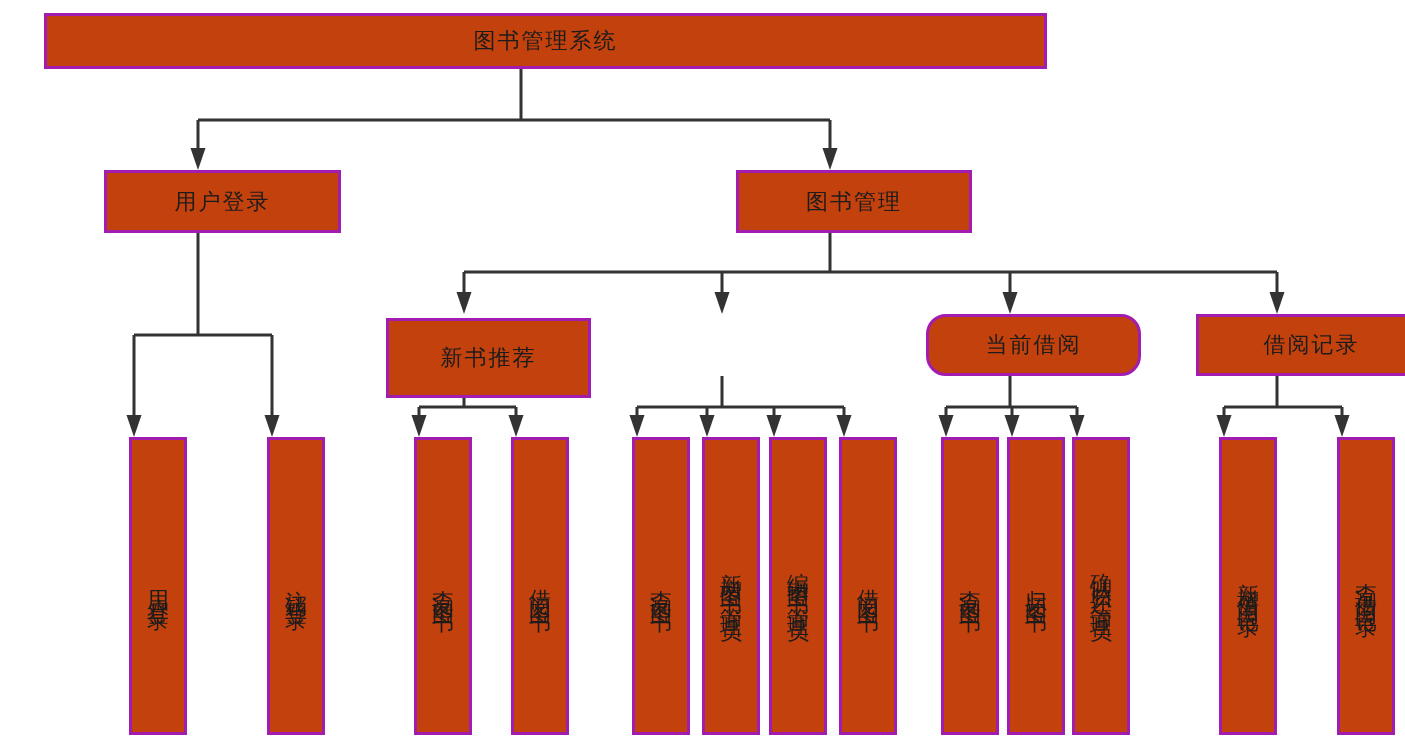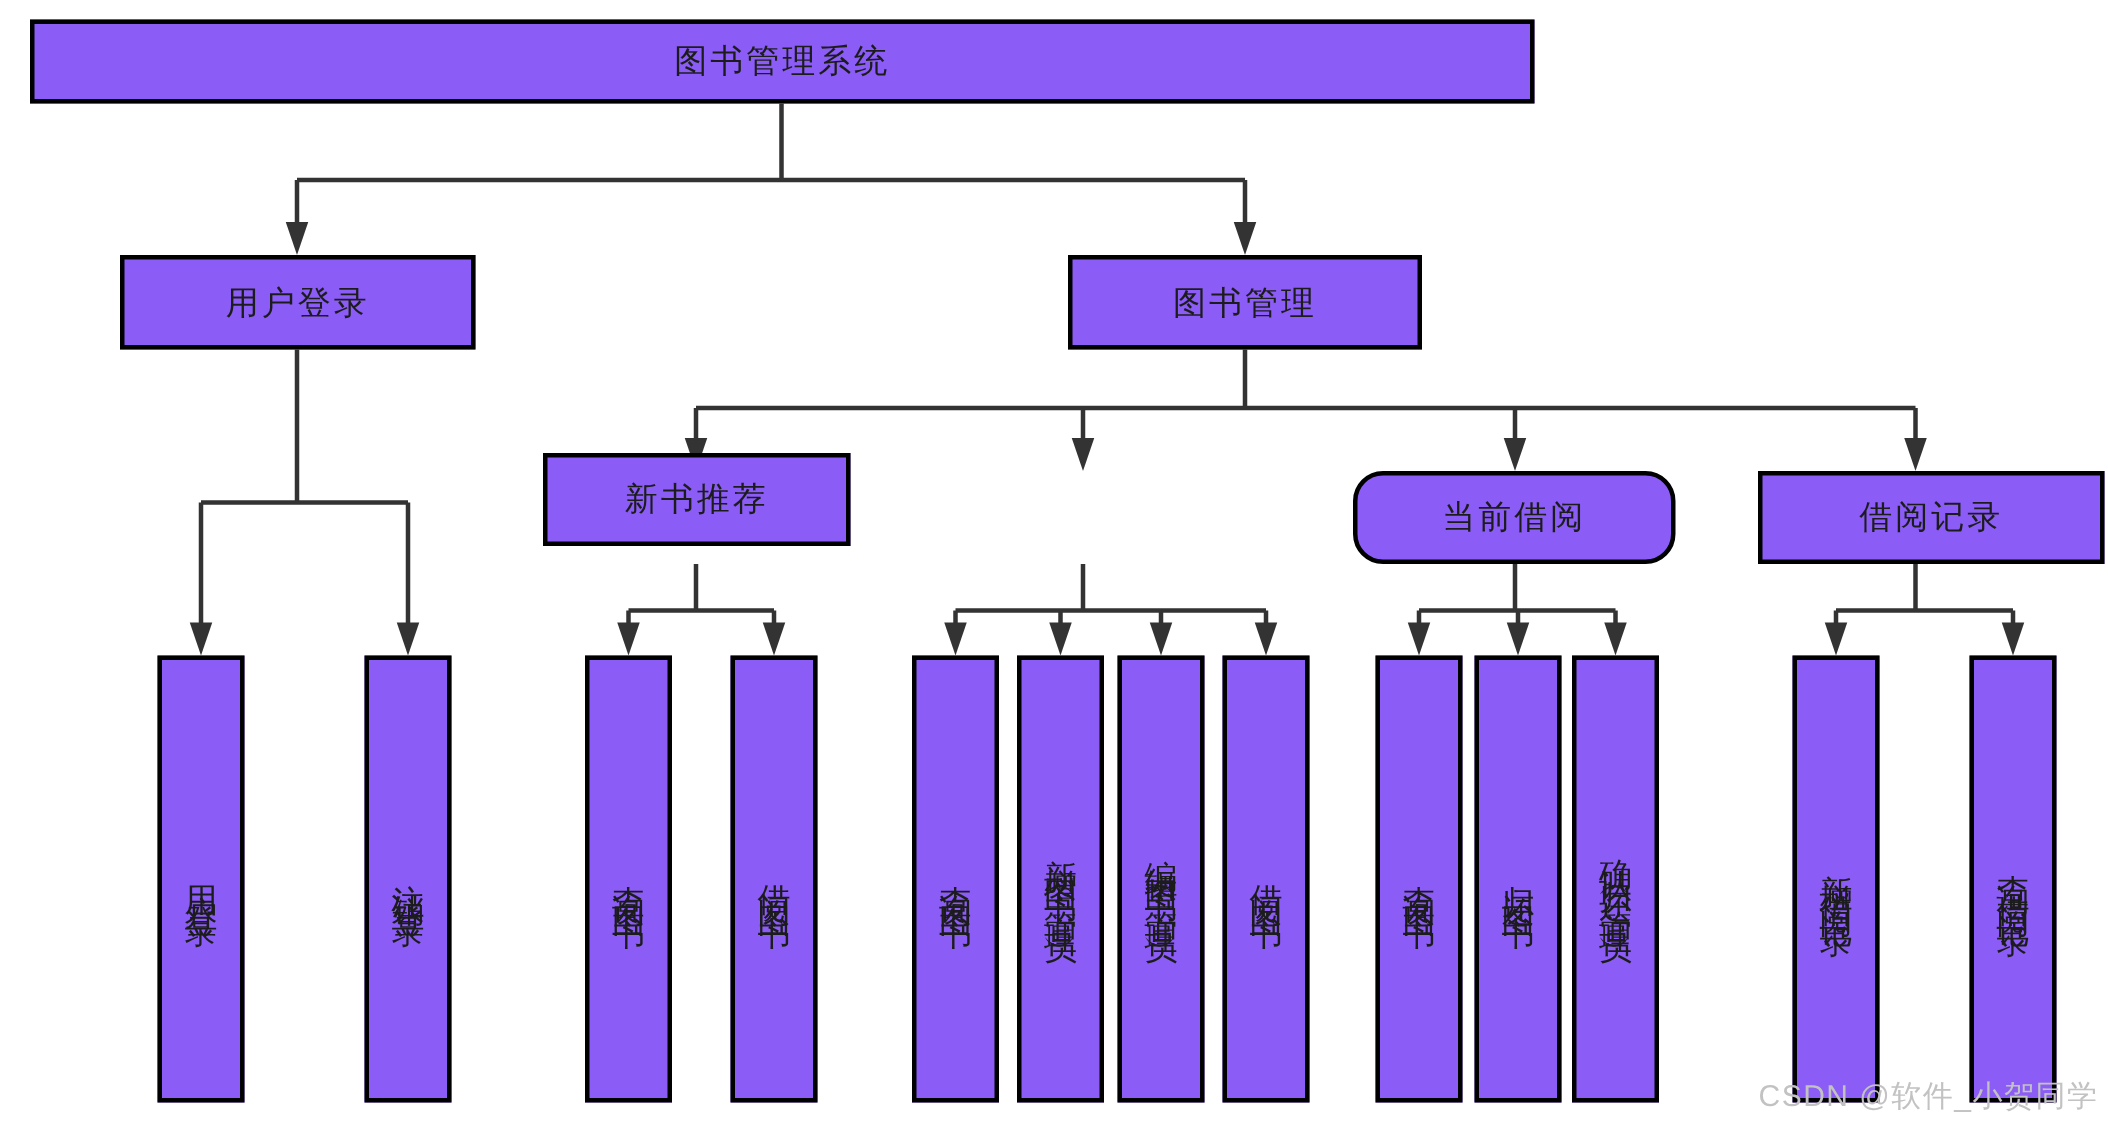--- a/index.html
+++ b/index.html
@@ -18,28 +18,29 @@
   .connector-layer {
     position: absolute;
     left: 0;
     top: 0;
     width: 1405px;
     height: 747px;
     z-index: 1;
   }
   .node {
     position: absolute;
-    background: #8b5cf6;
-    border: 3px solid #000000;
+    background: #c2410c;
+    border: 3px solid #a21caf;
     display: flex;
     align-items: center;
     justify-content: center;
     z-index: 2;
     box-sizing: border-box;
     color: #1c1c1c;
+    margin-left: 24px;
   }
   .node .label {
     font-size: 22px;
     letter-spacing: 2px;
     white-space: nowrap;
   }
   .node.vert .label {
     writing-mode: vertical-rl;
     text-orientation: mixed;
     letter-spacing: 7px;
@@ -108,21 +109,21 @@
     <span class="label">图书管理系统</span>
   </div>
 
   <div class="node" style="left:80px; top:170px; width:237px; height:63px;">
     <span class="label">用户登录</span>
   </div>
   <div class="node" style="left:712px; top:170px; width:236px; height:63px;">
     <span class="label">图书管理</span>
   </div>
 
-  <div class="node" style="left:362px; top:302px; width:205px; height:62px;text-align:center;">
+  <div class="node" style="left:362px; top:318px; width:205px; height:80px;text-align:center;">
     <span class="label">新书推荐</span>
   </div>
   <div class="node" style="left:902px; top:314px; width:215px; height:62px;border-radius:20px;">
     <span class="label">当前借阅</span>
   </div>
   <div class="node" style="left:1172px; top:314px; width:231px; height:62px;">
     <span class="label">借阅记录</span>
   </div>
 
   <div class="node vert" style="left:105px; top:437px; width:58px; height:298px;">
@@ -162,15 +163,14 @@
     <span class="label">确认归还（管理员）</span>
   </div>
 
   <div class="node vert" style="left:1195px; top:437px; width:58px; height:298px;">
     <span class="label">新增借阅记录</span>
   </div>
   <div class="node vert" style="left:1313px; top:437px; width:58px; height:298px;">
     <span class="label">查询借阅记录</span>
   </div>
 
-  <div class="watermark">CSDN @软件_小贺同学</div>
 
 </div>
 
 </body></html>

